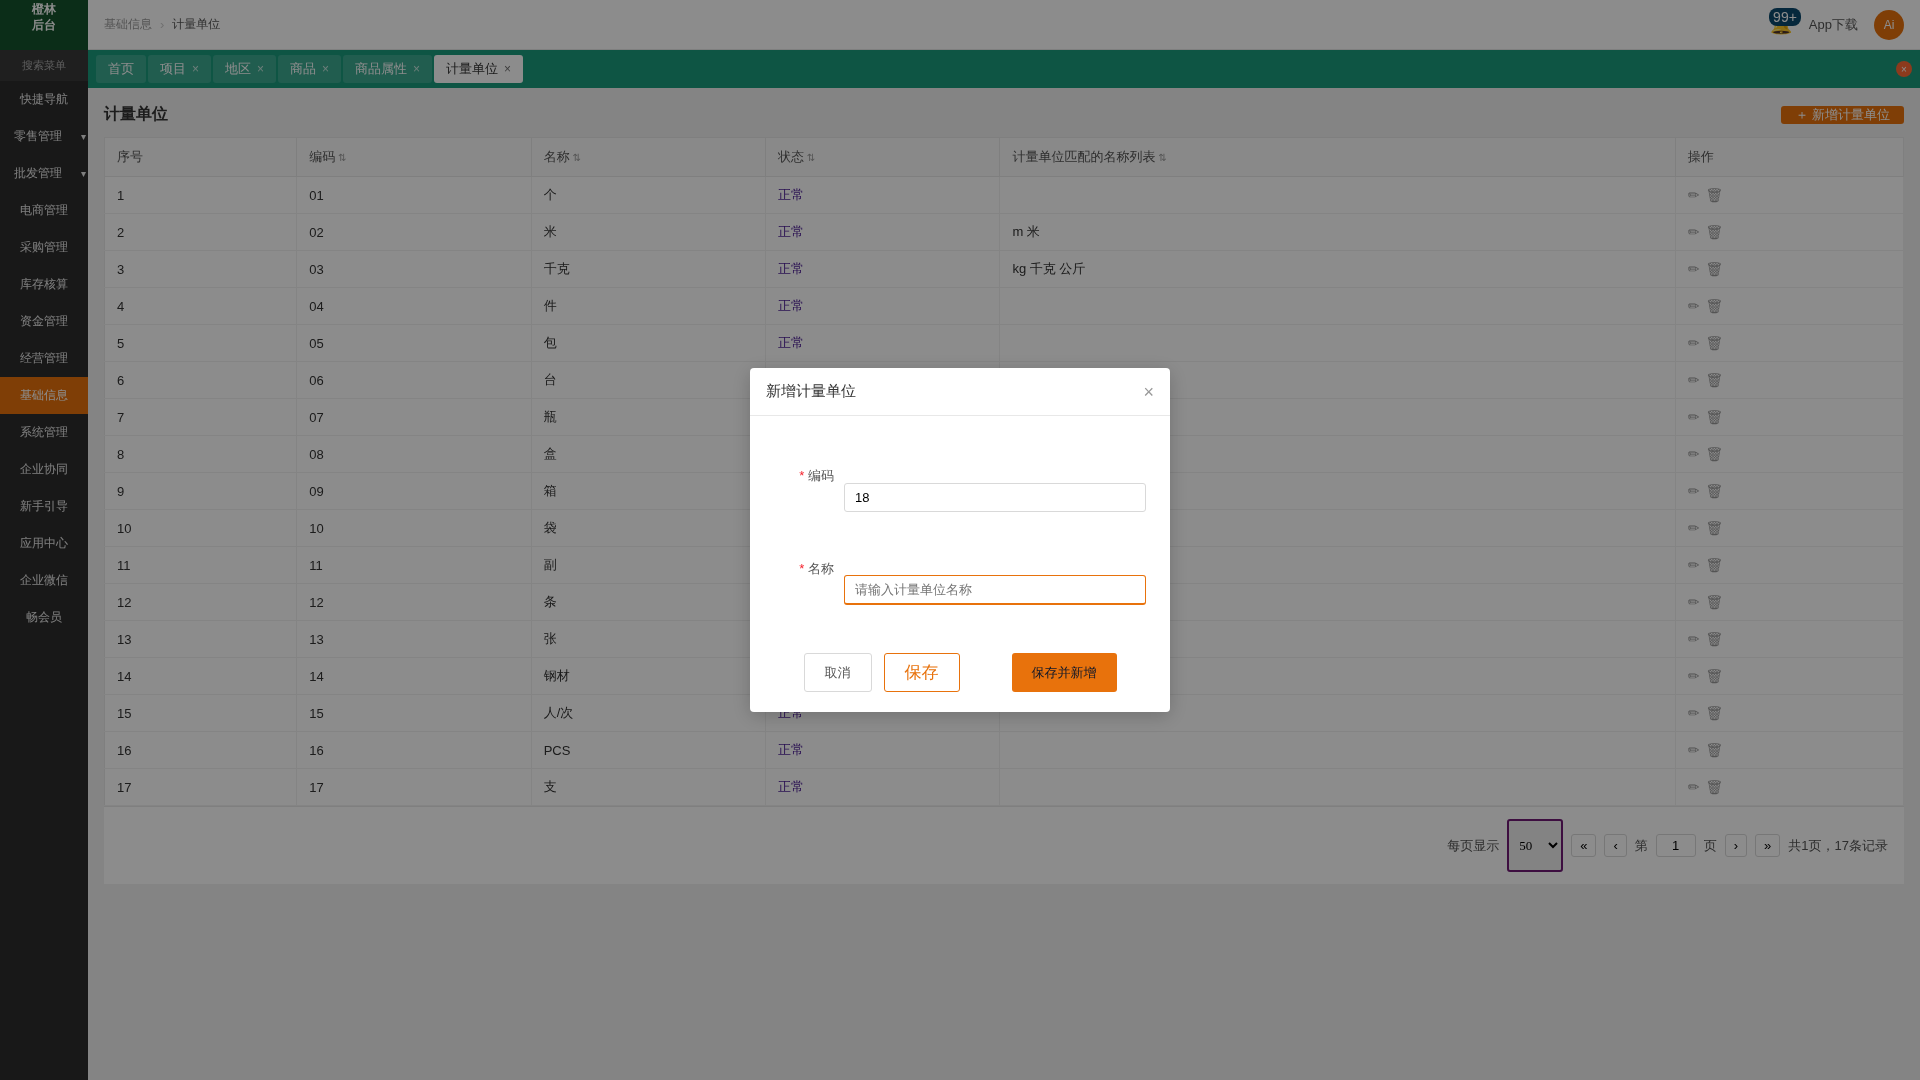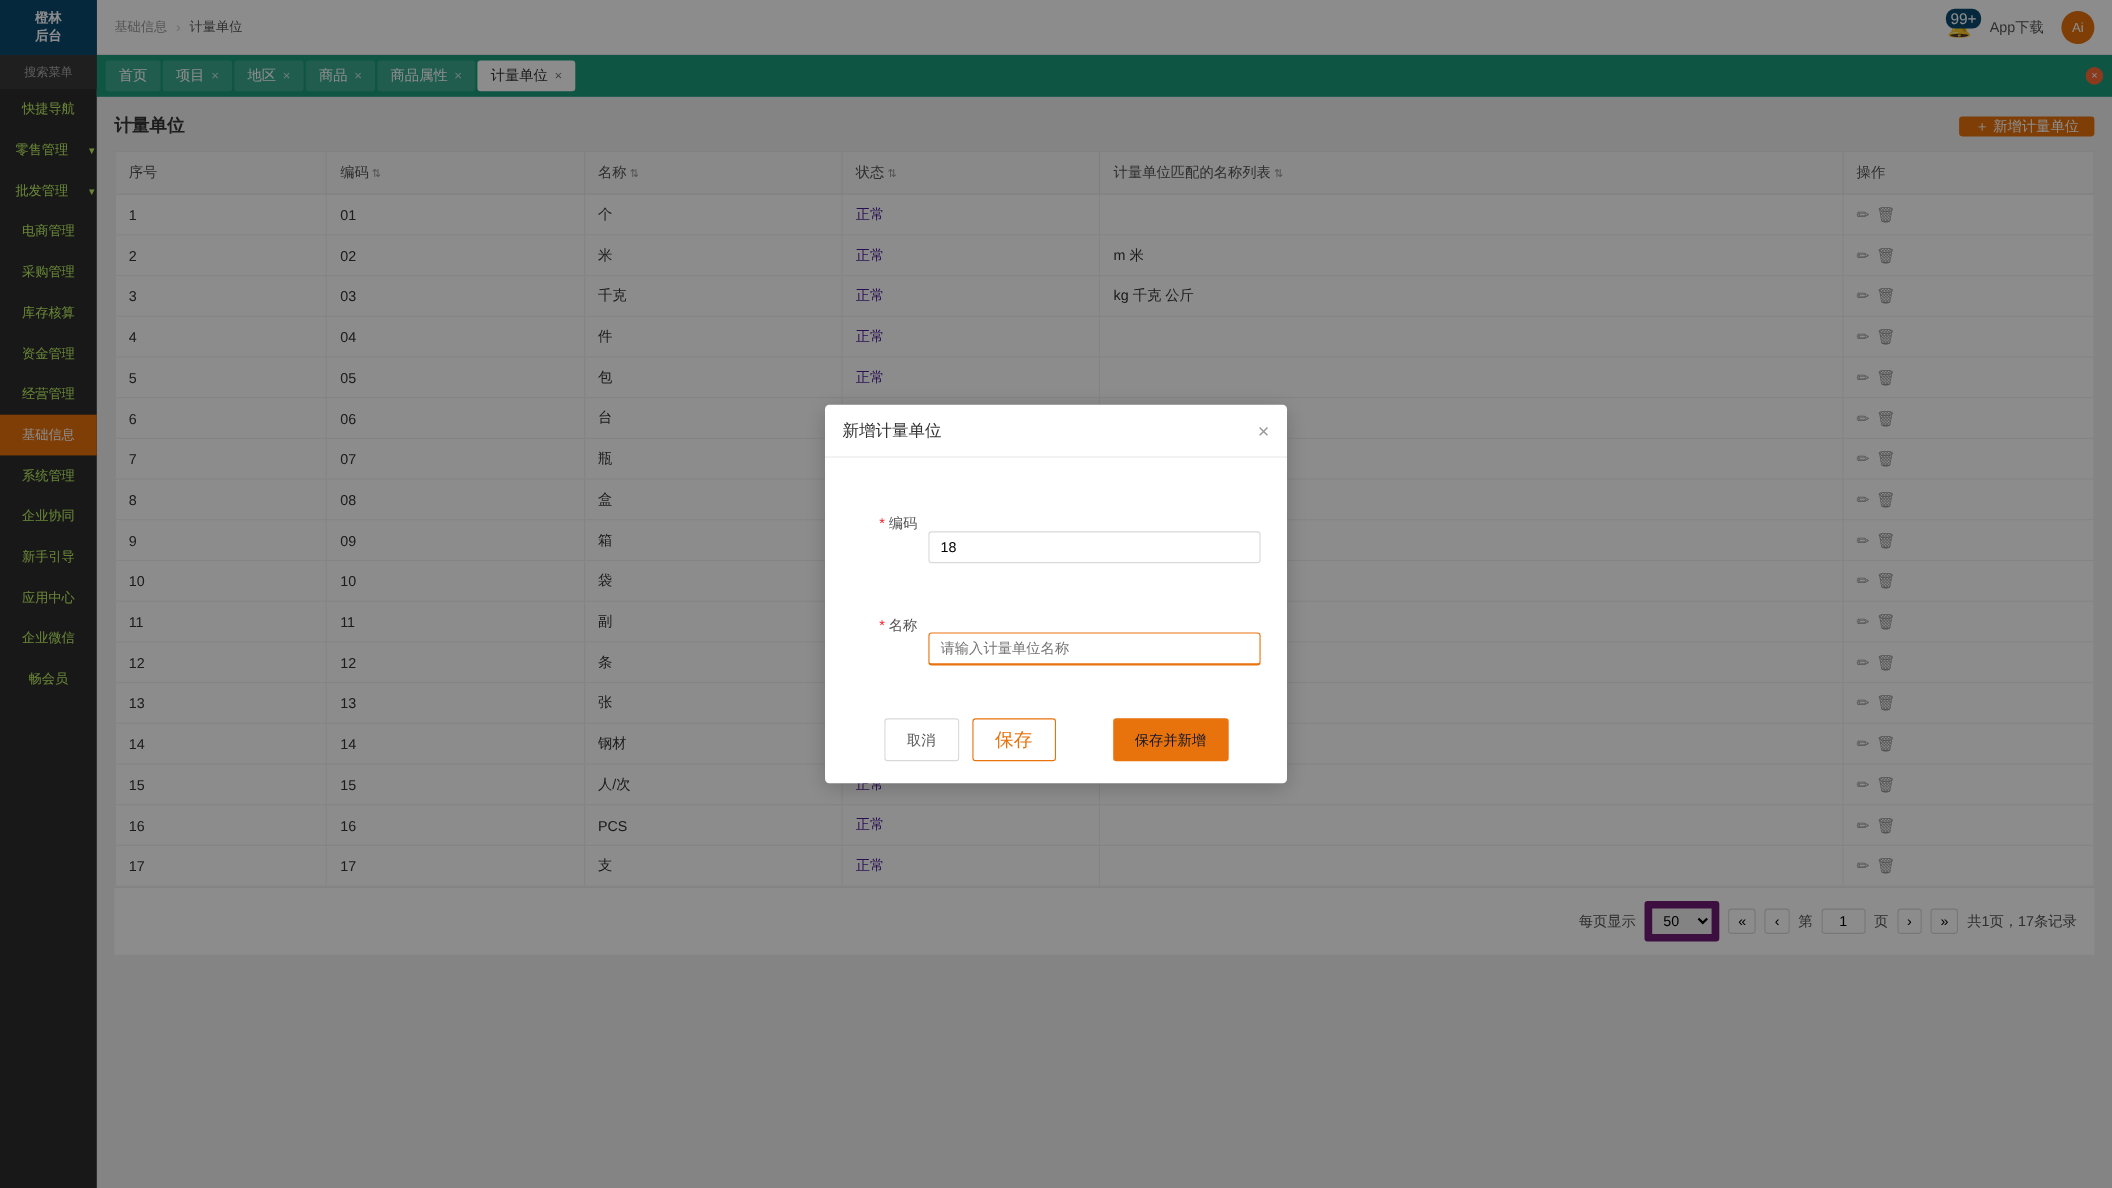--- a/index.html
+++ b/index.html
@@ -10,24 +10,24 @@
       width: 88px;
       background: #2d2d2d;
       display: flex;
       flex-direction: column;
       align-items: center;
       flex-shrink: 0;
       height: 100%;
     }
     .sidebar-logo {
       width: 100%;
-      background: #0c4a6e;
+      background: #14532d;
       padding: 2px;
       display: flex;
-      align-items: center;
+      align-items: flex-start;
       justify-content: center;
       height: 50px;
     }
     .sidebar-logo span {
       color: white;
       font-size: 14px;
       font-weight: bold;
     }
     .sidebar-search {
       width: 100%;
@@ -35,21 +35,21 @@
       background: #3a3a3a;
       color: #aaa;
       text-align: center;
       font-size: 12px;
       cursor: pointer;
     }
     .sidebar-nav-item {
       width: 100%;
       padding: 10px 4px;
       text-align: center;
-      color: #bef264;
+      color: #e5e5e5;
       font-size: 12px;
       cursor: pointer;
       display: flex;
       flex-direction: column;
       align-items: center;
       gap: 2px;
     }
     .sidebar-nav-item.active { background: #e8720c; color: white; }
     .sidebar-nav-item.has-arrow { flex-direction: row; justify-content: space-between; padding: 10px 8px; margin-left: 12px; }
 
@@ -178,24 +178,25 @@
       justify-content: flex-end;
       align-items: center;
       padding: 12px 16px;
       gap: 8px;
       background: white;
       border-top: 1px solid #e8e8e8;
       font-size: 13px;
       color: #555;
     }
     .page-select {
-      padding: 3px 6px;
-      border: 7px solid #701a75;
-      border-radius: 3px;
-      font-size: 13px;
+      padding: 16px 6px;
+      border: 2px solid #701a75;
+      border-radius: 3px;
+      font-size: 13px;
+      font-family: Liberation Serif, serif;
     }
     .page-btn {
       padding: 3px 8px;
       border: 1px solid #d9d9d9;
       border-radius: 3px;
       background: white;
       cursor: pointer;
       font-size: 13px;
     }
     .page-input {

